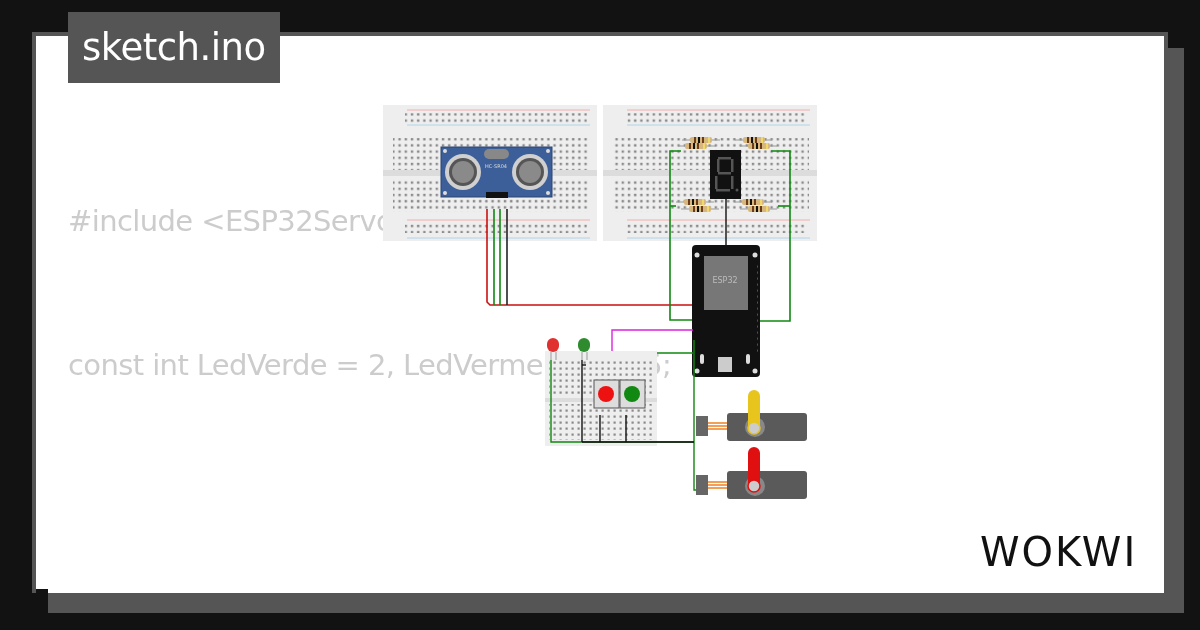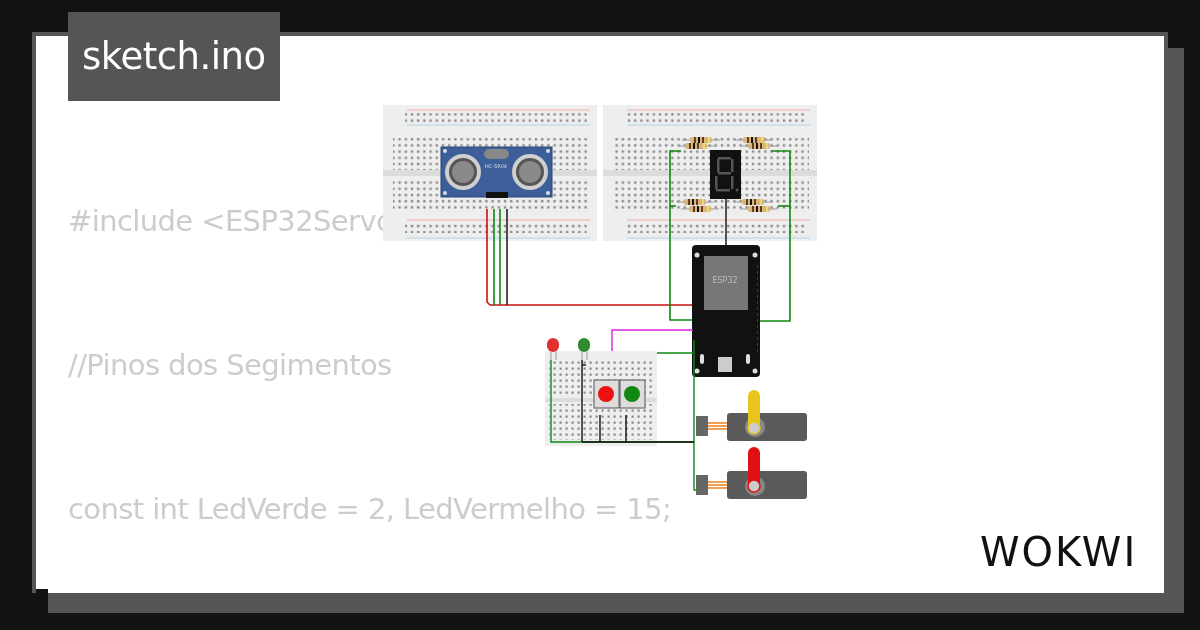--- a/index.html
+++ b/index.html
@@ -1,33 +1,32 @@
 <!DOCTYPE html>
 <html><head>
 <meta charset="utf-8">
 <style>
   html,body{margin:0;padding:0;}
   body{width:1200px;height:630px;background:#121212;position:relative;overflow:hidden;font-family:"DejaVu Sans","Liberation Sans",sans-serif;}
   .panel{position:absolute;left:32px;top:32px;width:1128px;height:557px;background:#fff;border:4px solid #555;box-shadow:16px 16px 0 0 #555;overflow:hidden;}
-  .tab{position:absolute;left:68px;top:12px;height:63px;padding:13px 14px;background:#555;color:#fff;font-size:37px;line-height:63px;z-index:5;font-family:"DejaVu Sans",sans-serif;letter-spacing:-0.5px;}
+  .tab{position:absolute;left:68px;top:12px;height:63px;padding:4px 14px;background:#555;color:#fff;font-size:37px;line-height:63px;z-index:5;font-family:"DejaVu Sans",sans-serif;letter-spacing:-0.5px;}
   .code{position:absolute;left:32px;top:68px;margin:0;font-family:"DejaVu Sans",sans-serif;font-size:29px;line-height:48px;color:#cccccc;white-space:pre;letter-spacing:-0.6px;}
   .code .line{display:block;height:48px;}
   .diagram{position:absolute;left:0;top:0;width:1200px;height:630px;}
   .logo{position:absolute;left:978px;top:526px;}
 </style>
 </head>
 <body>
 
 <div class="panel"></div>
 
 <div class="tab"><span>sketch.ino</span></div>
 
 <div class="code" style="left:68px;top:101px;">
   <span class="line">#include &lt;ESP32Servo.h&gt;</span>
-  <span class="line">//Pinos dos Segimentos</span>
   <span class="line">const int LedVerde = 2, LedVermelho = 15;</span>
   
   
   
   
   
   
   
 </div>
 

